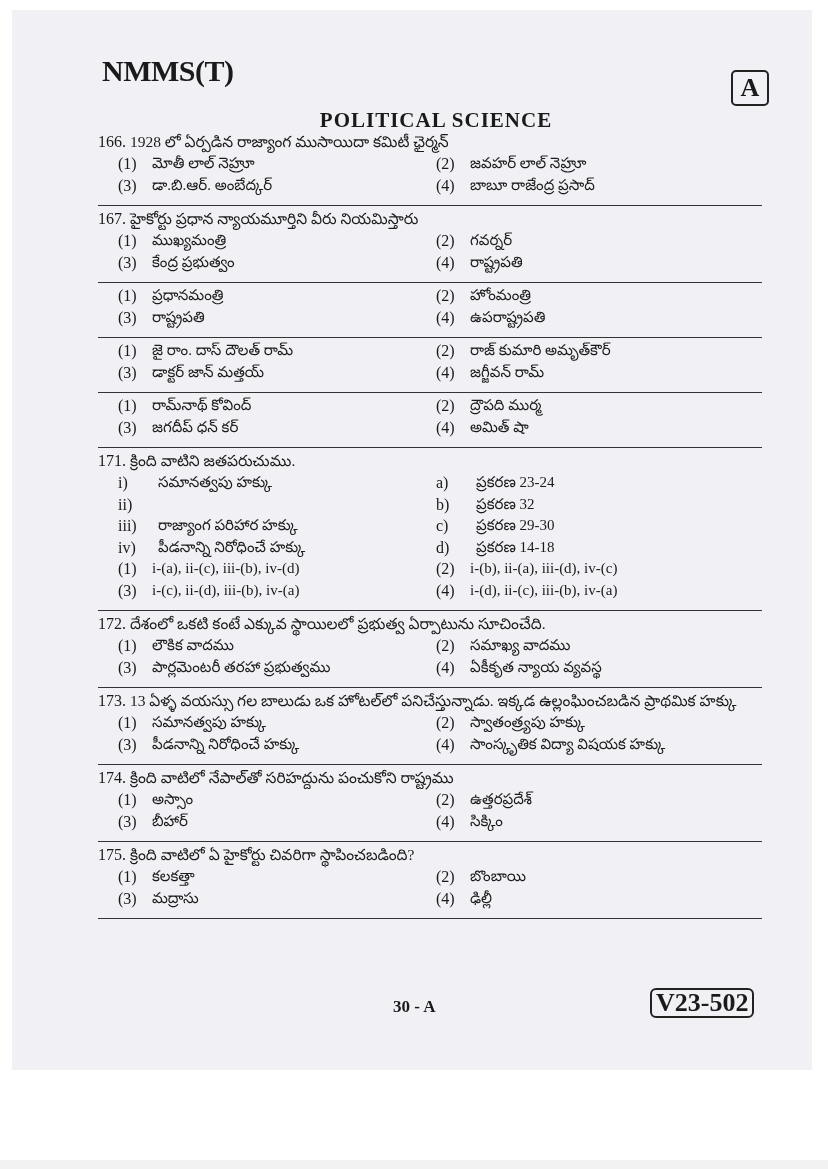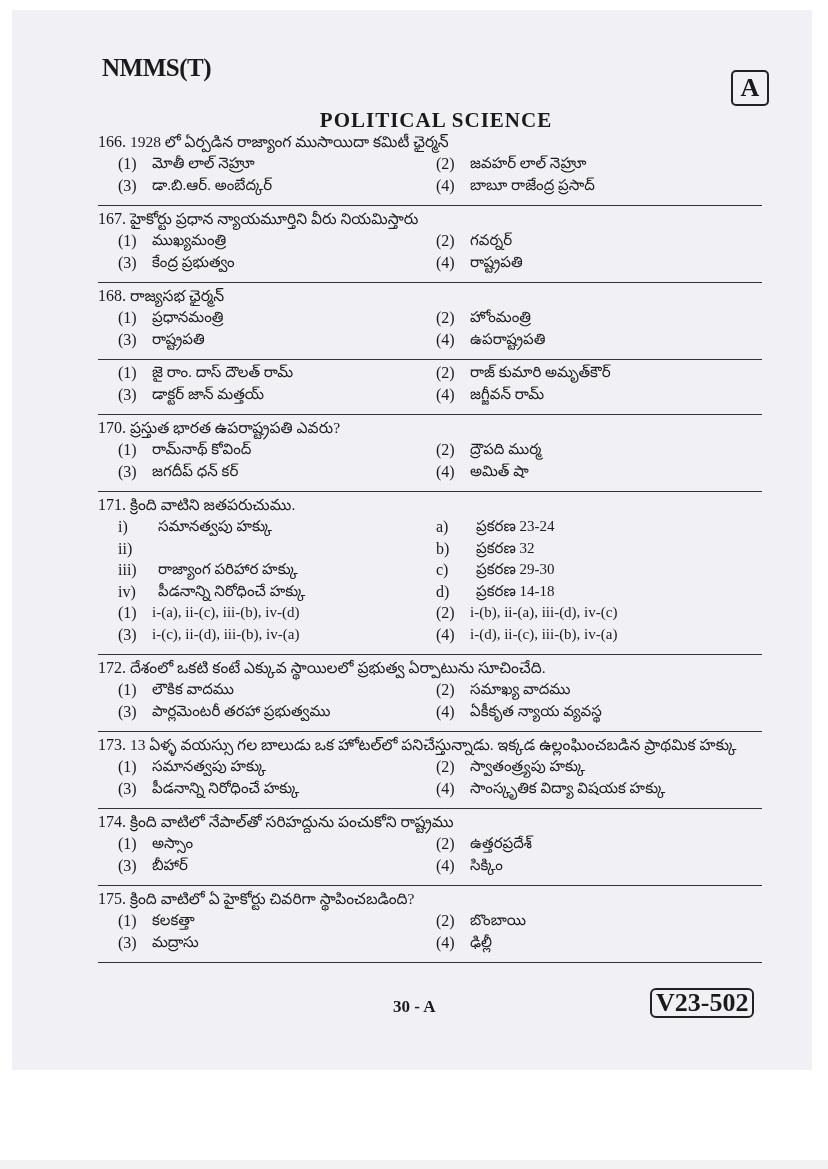--- a/index.html
+++ b/index.html
@@ -8,21 +8,21 @@
     font-family: "Liberation Serif", "DejaVu Serif", serif; color: #1a1a1a;
   }
   .scan {
     position: absolute; left: 12px; top: 10px; width: 800px; height: 1060px;
     background: #f1f0f4;
   }
   .bottom-strip {
     position: absolute; left: 0; top: 1160px; width: 828px; height: 9px; background: #f2f2f2;
   }
   .code {
-    position: absolute; left: 102px; top: 54px; font-size: 25px; font-weight: bold; letter-spacing: -0.5px;
+    position: absolute; left: 102px; top: 54px; font-size: 30px; font-weight: bold; letter-spacing: -0.5px;
   }
   .set-box {
     position: absolute; left: 731px; top: 70px; width: 34px; height: 32px;
     border: 2px solid #222; border-radius: 5px; text-align: center;
     font-size: 26px; font-weight: bold; line-height: 32px;
   }
   .subject {
     position: absolute; left: 0; width: 828px; top: 108px; text-align: center;
     font-size: 21px; font-weight: bold; letter-spacing: 1px; padding-left: 44px; box-sizing: border-box;
   }
@@ -93,21 +93,20 @@
           <span>కేంద్ర ప్రభుత్వం</span>
         </div>
       <div class="opt">
           <span class="lbl">(4)</span>
           <span>రాష్ట్రపతి</span>
         </div>
     </div>
   </div>
 
   <div class="q">
-    <div class="q-stem"><span class="num">168.</span> <span>రాజ్యసభ ఛైర్మన్</span></div>
     <div class="opts">
       <div class="opt">
           <span class="lbl">(1)</span>
           <span>ప్రధానమంత్రి</span>
         </div>
       <div class="opt">
           <span class="lbl">(2)</span>
           <span>హోంమంత్రి</span>
         </div>
       <div class="opt">
@@ -136,21 +135,20 @@
           <span>డాక్టర్ జాన్ మత్తయ్</span>
         </div>
       <div class="opt">
           <span class="lbl">(4)</span>
           <span>జగ్జీవన్ రామ్</span>
         </div>
     </div>
   </div>
 
   <div class="q">
-    <div class="q-stem"><span class="num">170.</span> <span>ప్రస్తుత భారత ఉపరాష్ట్రపతి ఎవరు?</span></div>
     <div class="opts">
       <div class="opt">
           <span class="lbl">(1)</span>
           <span>రామ్‌నాథ్ కోవింద్</span>
         </div>
       <div class="opt">
           <span class="lbl">(2)</span>
           <span>ద్రౌపది ముర్మ</span>
         </div>
       <div class="opt">

